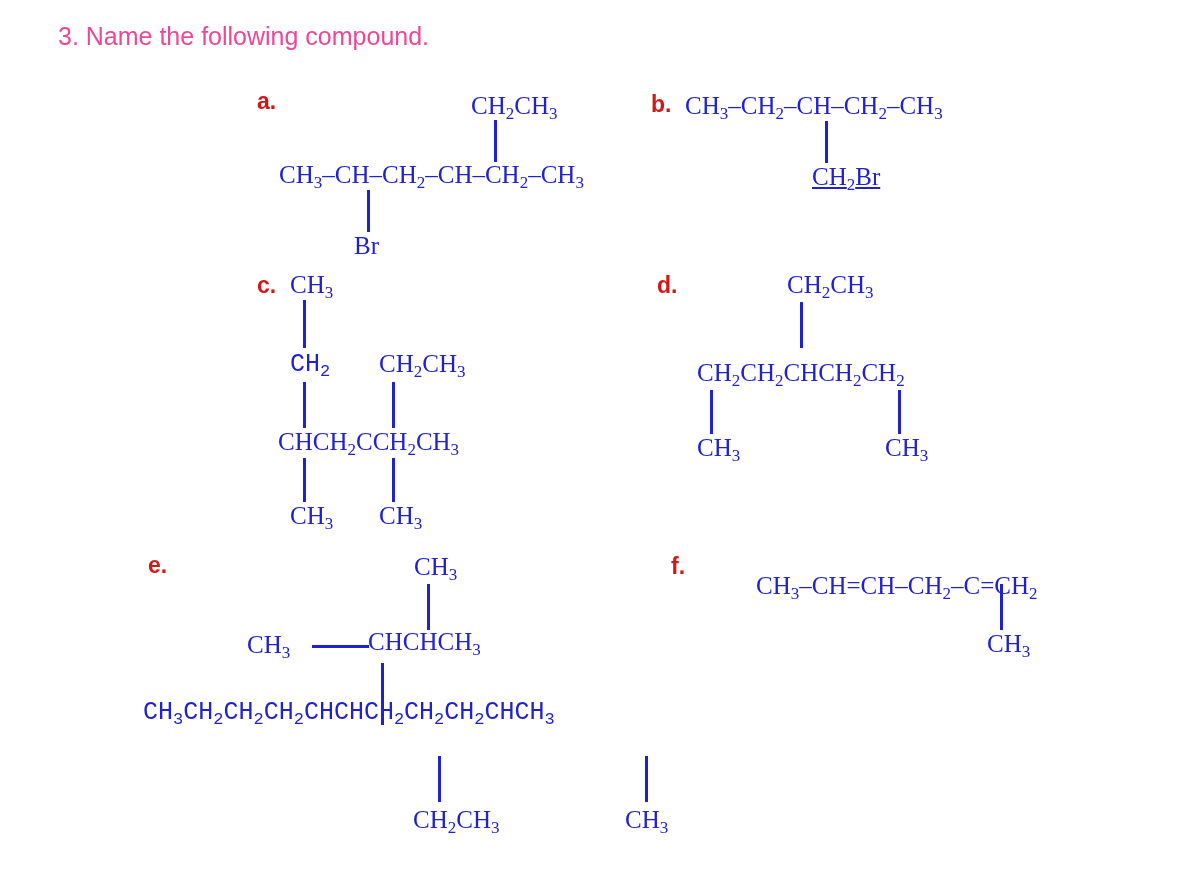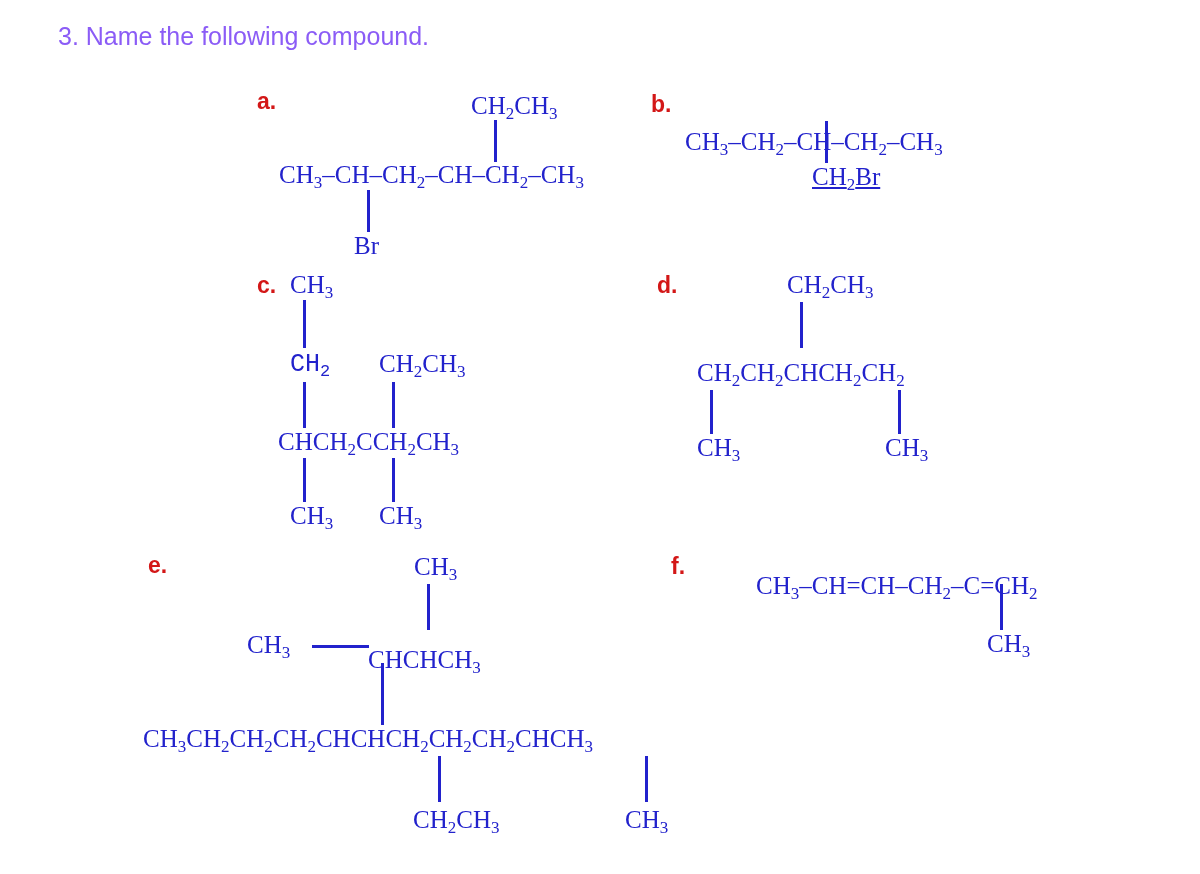--- a/index.html
+++ b/index.html
@@ -15,21 +15,21 @@
     overflow: hidden;
   }
 
   
   #question-heading {
     position: absolute;
     left: 58px;
     top: 22px;
     font-family: "Liberation Sans", sans-serif;
     font-size: 25px;
-    color: #8b5cf6;
+    color: #ec4899;
     white-space: nowrap;
   }
 
   
   .part-label {
     position: absolute;
     font-family: "Liberation Sans", sans-serif;
     font-size: 23px;
     font-weight: bold;
     color: #d31717;
@@ -74,21 +74,21 @@
 <div class="formula" style="left:471px; top:92px;">CH<sub>2</sub>CH<sub>3</sub></div>
 <div class="vbond" style="left:494px; top:120px; height:42px;"></div>
 
 <div class="formula" style="left:279px; top:161px;">CH<sub>3</sub>–CH–CH<sub>2</sub>–CH–CH<sub>2</sub>–CH<sub>3</sub></div>
 
 <div class="vbond" style="left:367px; top:190px; height:42px;"></div>
 <div class="formula" style="left:354px; top:232px;">Br</div>
 
 <div class="part-label" style="left:651px; top:91px;">b.</div>
 
-<div class="formula" style="left:685px; top:92px;margin-top:36px;">CH<sub>3</sub>–CH<sub>2</sub>–CH–CH<sub>2</sub>–CH<sub>3</sub></div>
+<div class="formula" style="left:685px; top:92px;">CH<sub>3</sub>–CH<sub>2</sub>–CH–CH<sub>2</sub>–CH<sub>3</sub></div>
 
 <div class="vbond" style="left:825px; top:121px; height:42px;"></div>
 <div class="formula" style="left:812px; top:163px;text-decoration:underline;">CH<sub>2</sub>Br</div>
 
 <div class="part-label" style="left:257px; top:272px;">c.</div>
 
 <div class="formula" style="left:290px; top:271px;">CH<sub>3</sub></div>
 <div class="vbond" style="left:303px; top:300px; height:48px;"></div>
 
 <div class="formula" style="left:290px; top:350px;font-family:Liberation Mono, monospace;">CH<sub>2</sub></div>
@@ -118,25 +118,25 @@
 <div class="vbond" style="left:898px; top:390px; height:44px;"></div>
 <div class="formula" style="left:885px; top:434px;">CH<sub>3</sub></div>
 
 <div class="part-label" style="left:148px; top:552px;">e.</div>
 
 <div class="formula" style="left:414px; top:553px;">CH<sub>3</sub></div>
 <div class="vbond" style="left:427px; top:584px; height:46px;"></div>
 
 <div class="formula" style="left:247px; top:631px;">CH<sub>3</sub></div>
 <div class="hbond" style="left:312px; top:645px; width:57px;"></div>
-<div class="formula" style="left:368px; top:646px;">CHCHCH<sub>3</sub></div>
+<div class="formula" style="left:368px; top:628px;">CHCHCH<sub>3</sub></div>
 
 <div class="vbond" style="left:381px; top:663px; height:62px;"></div>
 
-<div class="formula" style="left:143px; top:725px;">CH<sub>3</sub>CH<sub>2</sub>CH<sub>2</sub>CH<sub>2</sub>CHCHCH<sub>2</sub>CH<sub>2</sub>CH<sub>2</sub>CHCH<sub>3</sub></div>
+<div class="formula" style="left:143px; top:698px;font-family:Liberation Mono, monospace;">CH<sub>3</sub>CH<sub>2</sub>CH<sub>2</sub>CH<sub>2</sub>CHCHCH<sub>2</sub>CH<sub>2</sub>CH<sub>2</sub>CHCH<sub>3</sub></div>
 
 <div class="vbond" style="left:438px; top:756px; height:46px;"></div>
 <div class="formula" style="left:413px; top:806px;">CH<sub>2</sub>CH<sub>3</sub></div>
 
 <div class="vbond" style="left:645px; top:756px; height:46px;"></div>
 <div class="formula" style="left:625px; top:806px;">CH<sub>3</sub></div>
 
 <div class="part-label" style="left:671px; top:553px;">f.</div>
 
 <div class="formula" style="left:711px; top:572px;margin-left:45px;">CH<sub>3</sub>–CH=CH–CH<sub>2</sub>–C=CH<sub>2</sub></div>

